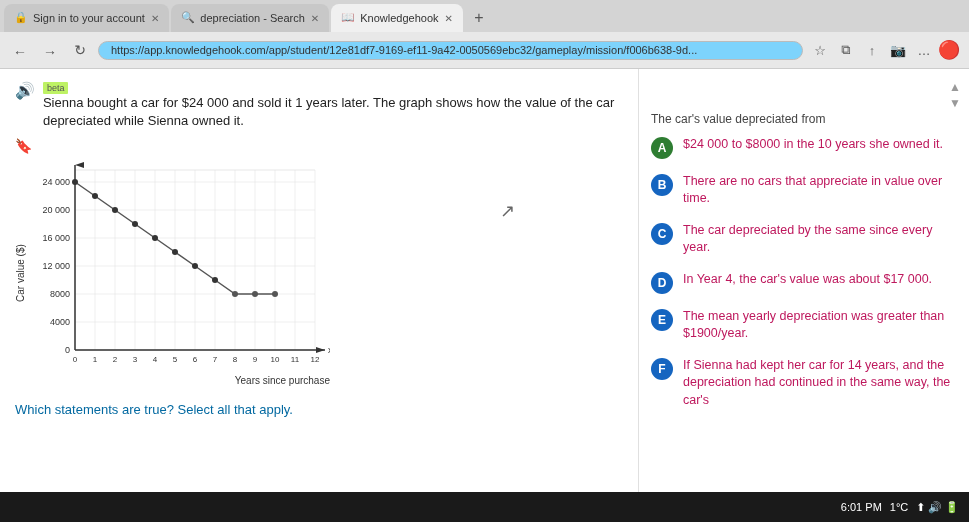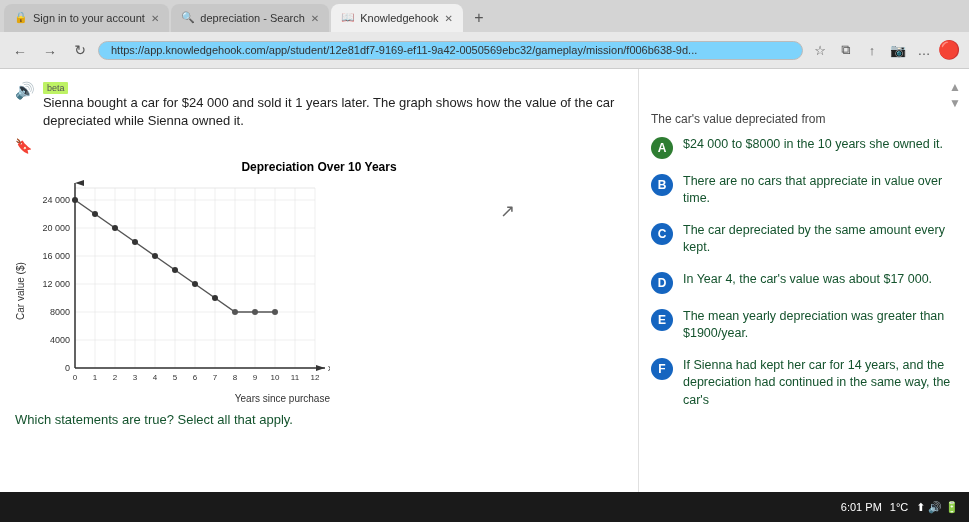--- a/index.html
+++ b/index.html
@@ -176,22 +176,22 @@
       text-align: center;
       color: #333;
       white-space: nowrap;
     }
     svg.chart-svg {
       display: block;
     }
 
     .question-text {
       font-size: 13px;
-      color: #14532d;
-      margin-top: 8px;
+      color: #0369a1;
+      margin-top: 16px;
     }
 
     
     .right-panel {
       width: 330px;
       flex-shrink: 0;
       overflow-y: auto;
       padding: 8px 12px;
       background: white;
       margin-top: 34px;
@@ -213,21 +213,21 @@
       font-size: 12px;
       font-weight: bold;
       color: white;
       flex-shrink: 0;
       margin-top: 1px;
     }
     .option-circle.green { background: #2e7d32; }
     .option-circle.blue { background: #1565c0; }
     .option-text {
       font-size: 12.5px;
-      color: #14532d;
+      color: #be185d;
       line-height: 1.4;
     }
 
     
     .taskbar {
       position: fixed;
       bottom: 0;
       width: 969px;
       height: 30px;
       background: #1a1a1a;
@@ -298,21 +298,20 @@
       <span class="speaker-icon">🔊</span>
       <div>
         <span class="beta-badge">beta</span>
         <div class="problem-text">Sienna bought a car for $24 000 and sold it 1 years later. The graph shows how the value of the car depreciated while Sienna owned it.</div>
       </div>
     </div>
 
     <div class="bookmark-icon">🔖</div>
 
     <div class="chart-container">
-      <div class="chart-title">Depreciation Over 10 Years</div>
       <div class="chart-wrapper">
         <div class="y-axis-label">Car value ($)</div>
         <div>
           <svg class="chart-svg" width="300" height="220" viewBox="0 0 300 220">
 
             <defs>
               <marker id="arrowhead-x" markerWidth="6" markerHeight="4" refX="6" refY="2" orient="auto">
                 <polygon points="0 0, 6 2, 0 4" fill="#333"></polygon>
               </marker>
               <marker id="arrowhead-y" markerWidth="4" markerHeight="6" refX="2" refY="0" orient="auto">
@@ -410,21 +409,21 @@
       <div class="option-circle blue">
         <span>B</span>
       </div>
       <div class="option-text">There are no cars that appreciate in value over time.</div>
     </div>
 
     <div class="answer-option">
       <div class="option-circle blue">
         <span>C</span>
       </div>
-      <div class="option-text">The car depreciated by the same amount every kept.</div>
+      <div class="option-text">The car depreciated by the same since every year.</div>
     </div>
 
     <div class="answer-option">
       <div class="option-circle blue">
         <span>D</span>
       </div>
       <div class="option-text">In Year 4, the car's value was about $17 000.</div>
     </div>
 
     <div class="answer-option">

